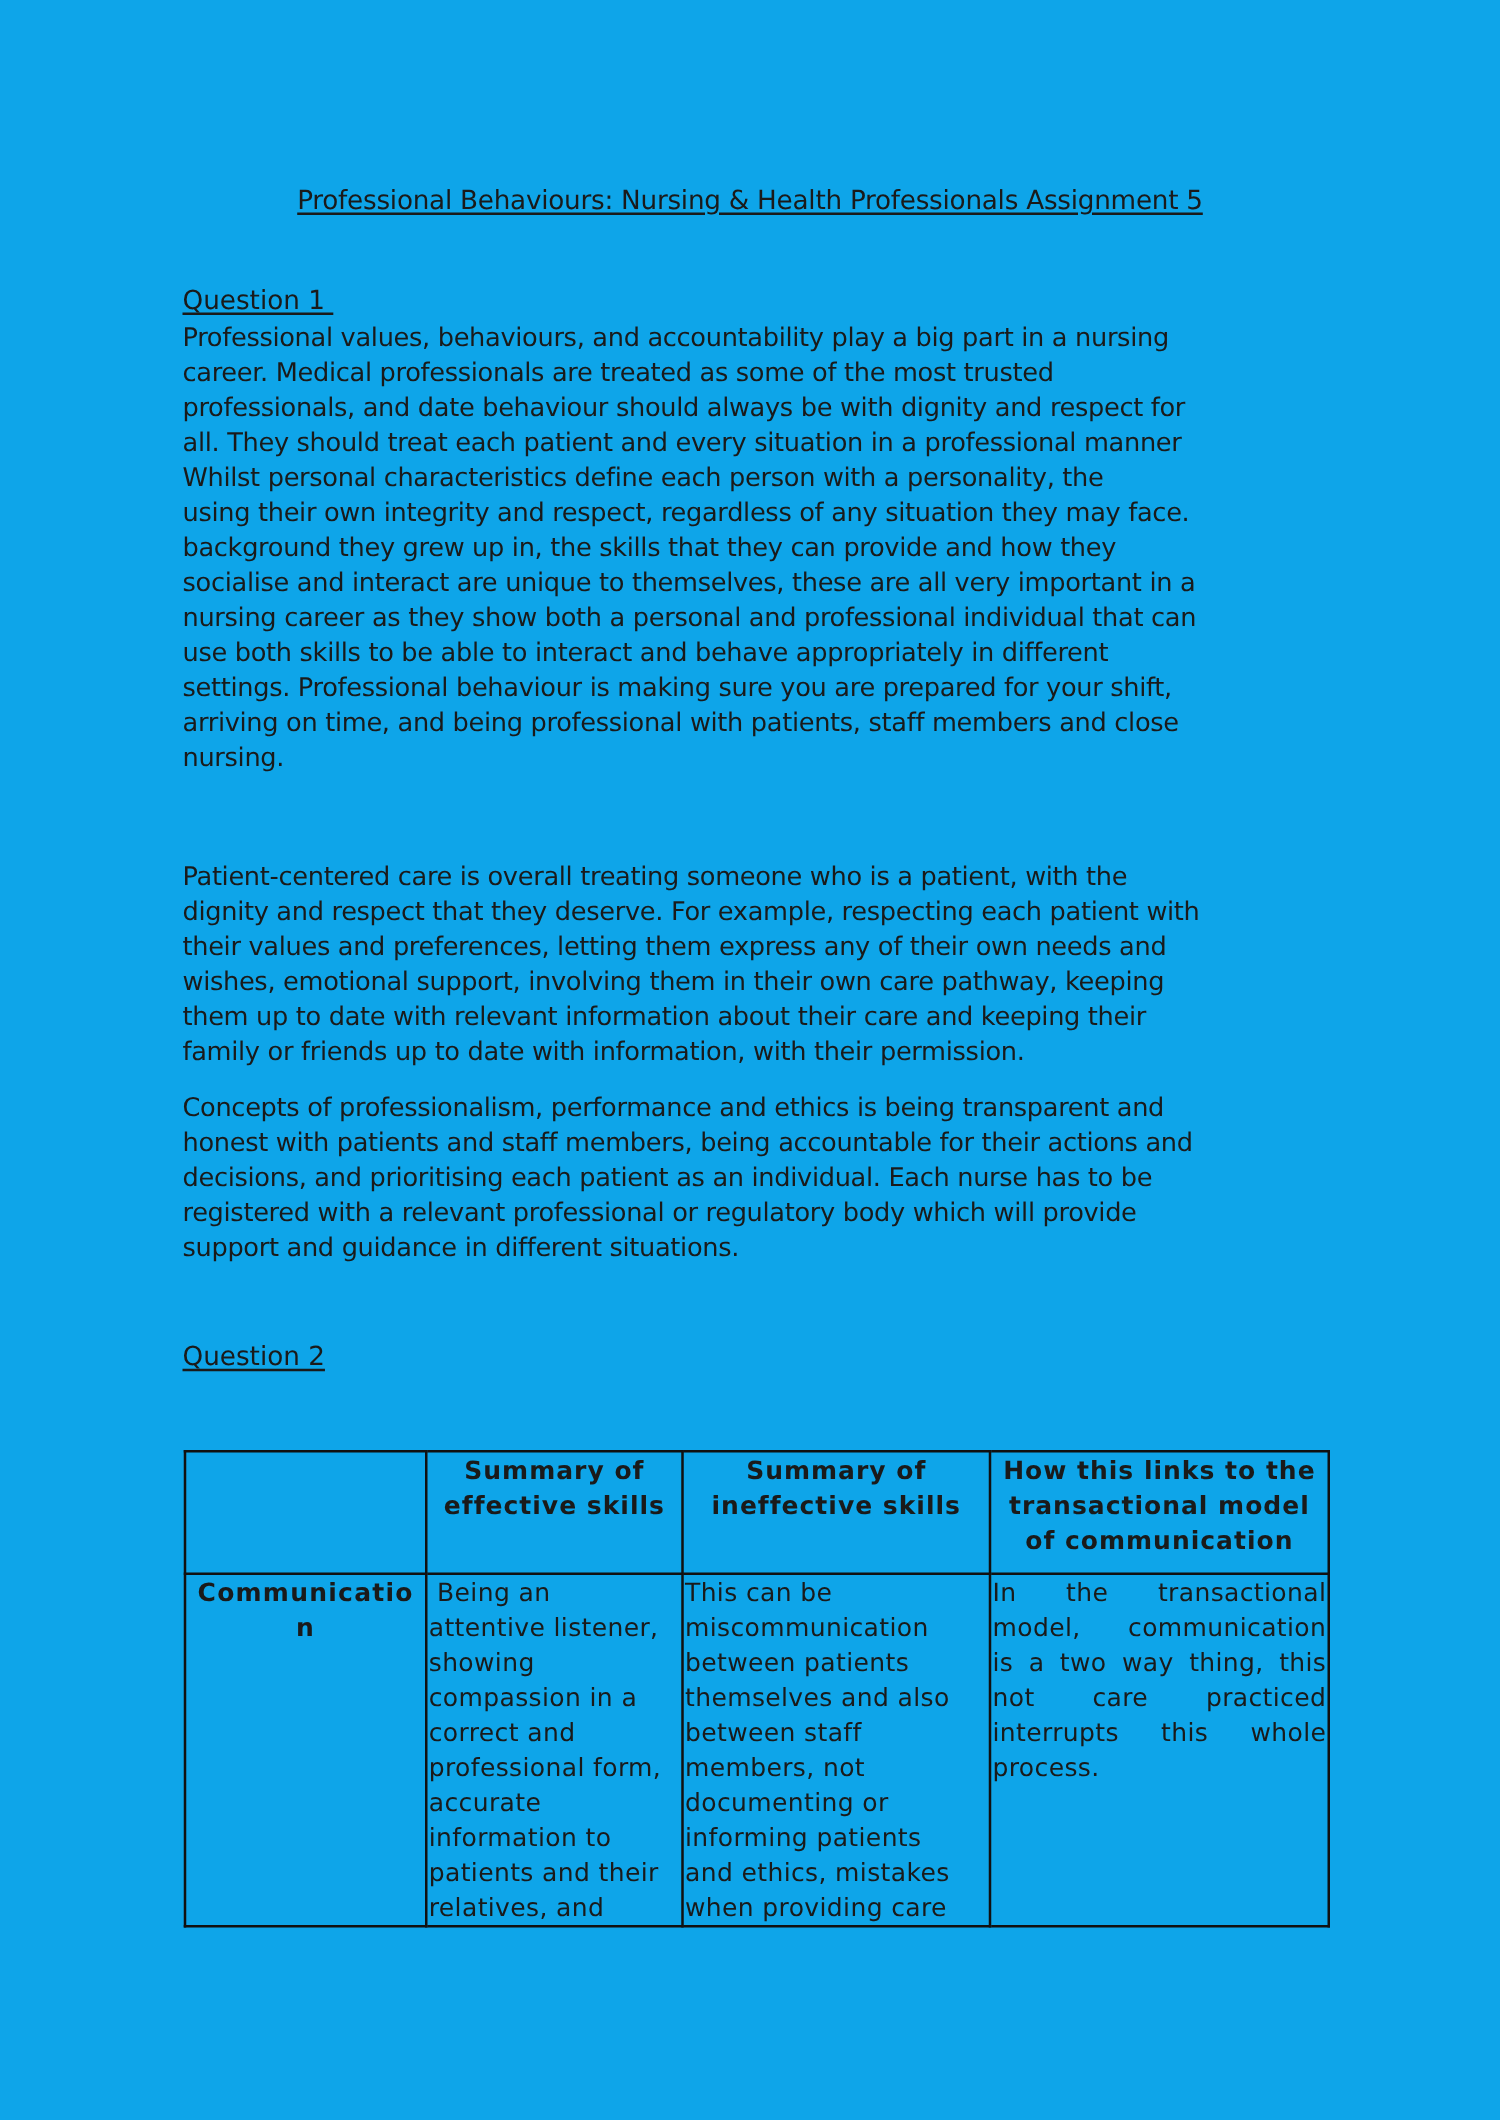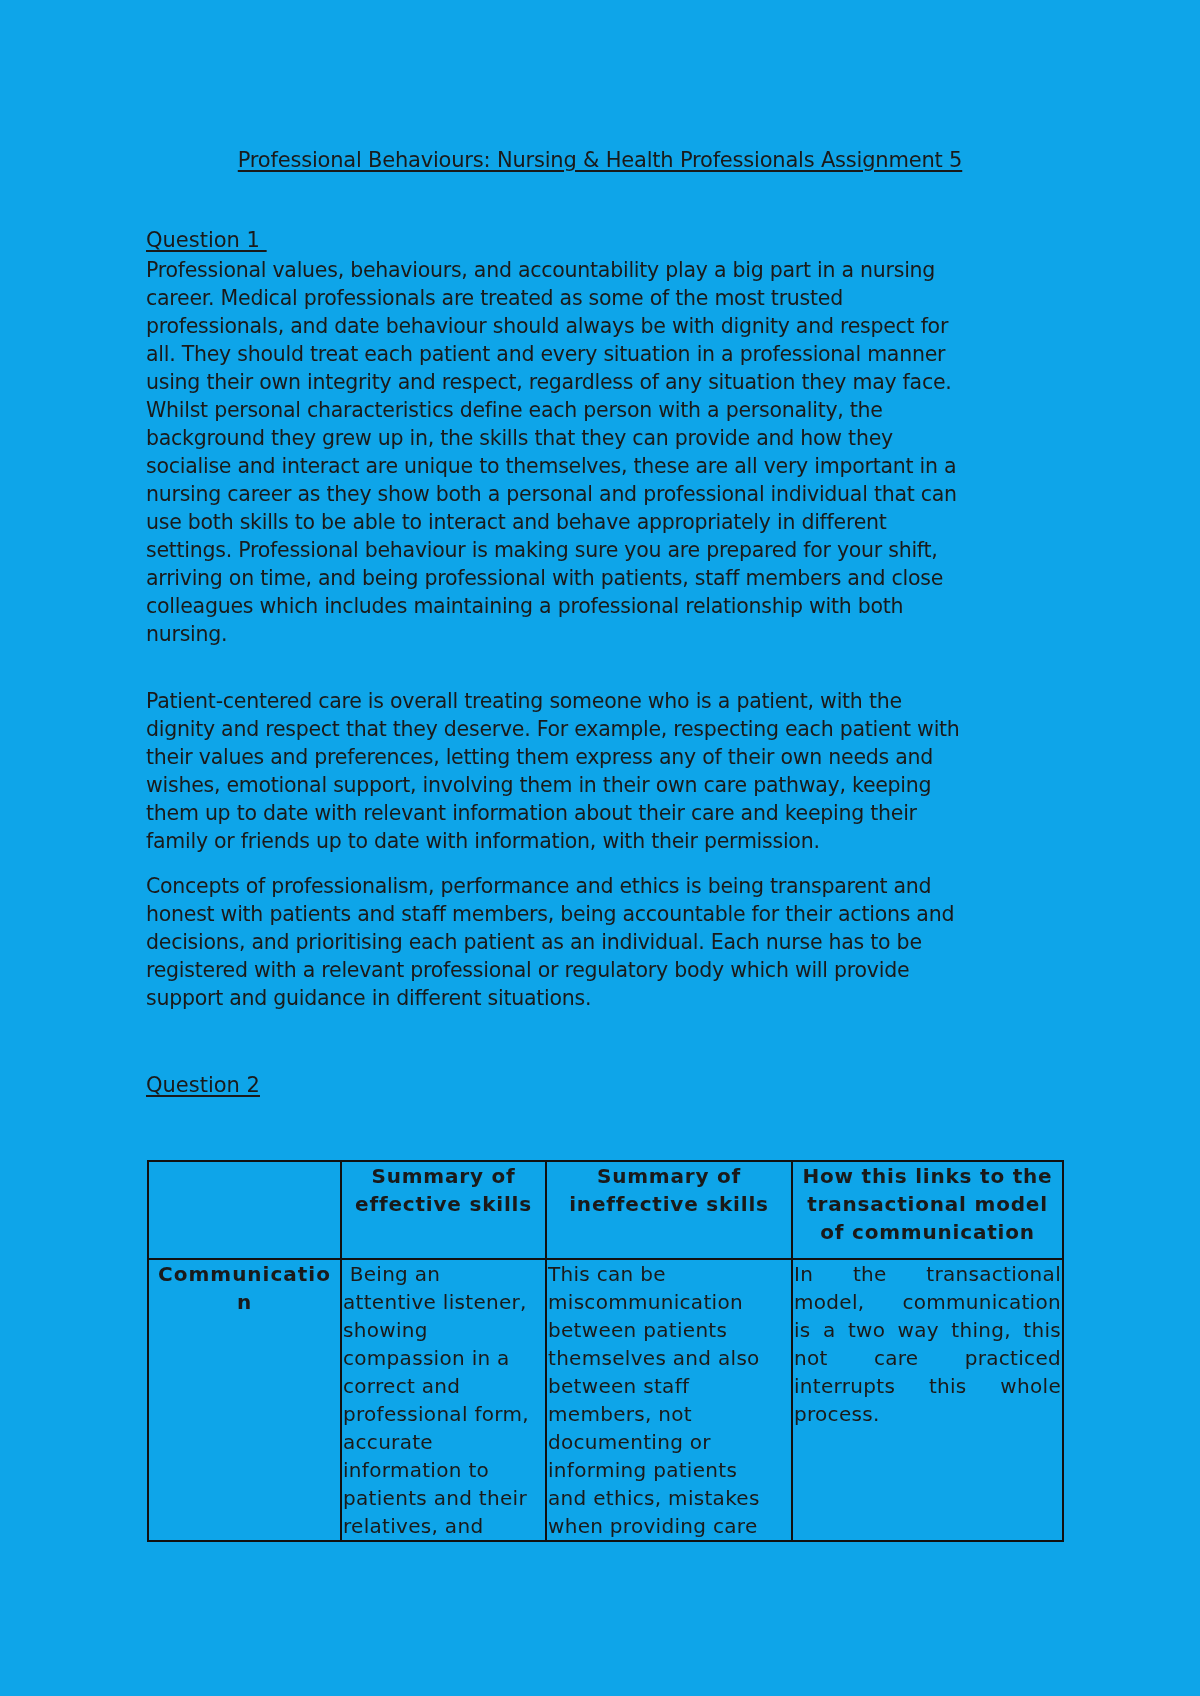--- a/index.html
+++ b/index.html
@@ -105,29 +105,28 @@
 
   <div class="doc-title">Professional Behaviours: Nursing &amp; Health Professionals Assignment 5</div>
 
   <div class="q-heading" style="top:226px;">Question 1 </div>
 
   <div class="para" style="top:256px;">
     <span class="ln">Professional values, behaviours, and accountability play a big part in a nursing</span>
     <span class="ln">career. Medical professionals are treated as some of the most trusted</span>
     <span class="ln">professionals, and date behaviour should always be with dignity and respect for</span>
     <span class="ln">all. They should treat each patient and every situation in a professional manner</span>
+    <span class="ln">Whilst personal characteristics define each person with a personality, the</span>
     <span class="ln">using their own integrity and respect, regardless of any situation they may face.</span>
-    <span class="ln">Whilst personal characteristics define each person with a personality, the</span>
     <span class="ln">background they grew up in, the skills that they can provide and how they</span>
     <span class="ln">socialise and interact are unique to themselves, these are all very important in a</span>
     <span class="ln">nursing career as they show both a personal and professional individual that can</span>
     <span class="ln">use both skills to be able to interact and behave appropriately in different</span>
     <span class="ln">settings. Professional behaviour is making sure you are prepared for your shift,</span>
     <span class="ln">arriving on time, and being professional with patients, staff members and close</span>
-    <span class="ln">colleagues which includes maintaining a professional relationship with both</span>
     <span class="ln">nursing.</span>
   </div>
 
   <div class="para" style="top:687px;">
     <span class="ln">Patient-centered care is overall treating someone who is a patient, with the</span>
     <span class="ln">dignity and respect that they deserve. For example, respecting each patient with</span>
     <span class="ln">their values and preferences, letting them express any of their own needs and</span>
     <span class="ln">wishes, emotional support, involving them in their own care pathway, keeping</span>
     <span class="ln">them up to date with relevant information about their care and keeping their</span>
     <span class="ln">family or friends up to date with information, with their permission.</span>

